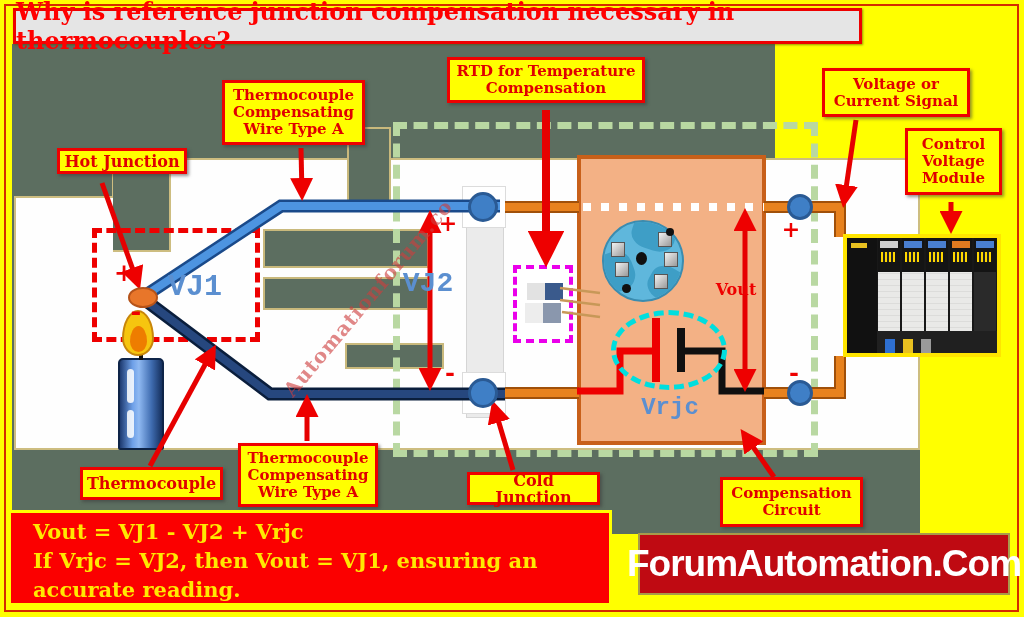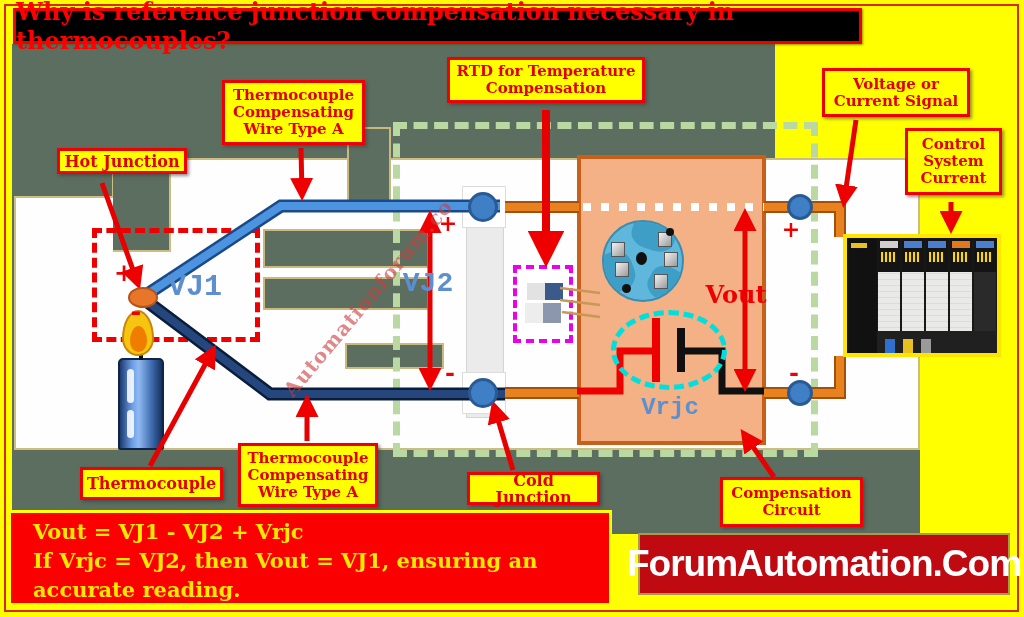--- a/index.html
+++ b/index.html
@@ -47,21 +47,21 @@
   .dot{position:absolute;background:#101010;border-radius:50%;z-index:7;}
   
   #vrjc-ellipse{left:611px;top:310px;width:116px;height:80px;border:5px dashed #00dede;border-radius:50%;z-index:8;}
   
   .lbl{background:#ffff00;border:3px solid #ee0000;color:#e00000;font-weight:bold;font-size:15px;line-height:17px;
        display:flex;align-items:center;justify-content:center;text-align:center;padding:2px 4px;
        box-shadow:2px 2px 3px rgba(60,60,60,.55);z-index:10;}
   
   .vtxt{font-weight:bold;color:#5b8fd0;z-index:9;text-align:center;font-family:Liberation Mono, monospace;}
   .rtxt{font-weight:bold;color:#ee0000;z-index:9;text-align:center;}
-  #title-box{left:13px;top:8px;width:849px;height:36px;background:#000000;border:3px solid #ee0000;
+  #title-box{left:13px;top:8px;width:849px;height:36px;background:#e5e5e5;border:3px solid #ee0000;
     color:#ff0000;font-weight:bold;font-size:24px;display:flex;align-items:center;justify-content:center;
     box-shadow:1px 1px 2px rgba(80,80,0,.6);z-index:11;}
   #formula-box{left:8px;top:510px;width:604px;height:96px;background:#fb0000;border:3px solid #ffff00;
     color:#ffe900;font-weight:bold;font-size:21px;line-height:29px;padding:4px 10px 4px 22px;z-index:11;}
   #logo-box{left:638px;top:533px;width:372px;height:62px;background:#bf0a12;border:2px solid #a89a4a;
     color:#ffffff;font-family:"Liberation Sans",sans-serif;font-weight:bold;font-size:37px;letter-spacing:-1px;
     display:flex;align-items:center;justify-content:center;z-index:11;}
   #watermark{left:248px;top:226px;width:240px;height:144px;display:flex;align-items:center;justify-content:center;z-index:12;pointer-events:none;}
   #watermark span{transform:rotate(-50deg);color:rgba(205,62,62,.62);font-weight:bold;font-size:20px;letter-spacing:1px;white-space:nowrap;}
   
@@ -234,35 +234,35 @@
       <div class="cables">
         <div style="background:#2e6fd0;"></div>
           <div style="background:#e8c020;"></div>
           <div style="background:#9a9a9a;"></div>
       </div>
     </div>
   </div>
 
   <div class="abs vtxt" style="left:150px;top:270px;width:90px;font-size:30px;">VJ1</div>
   <div class="abs vtxt" style="left:383px;top:268px;width:90px;font-size:28px;">VJ2</div>
-  <div class="abs rtxt" style="left:700px;top:280px;width:72px;font-size:24px;">Vout</div>
+  <div class="abs rtxt" style="left:700px;top:280px;width:72px;font-size:16px;">Vout</div>
   <div class="abs vtxt" style="left:630px;top:394px;width:80px;font-size:24px;">Vrjc</div>
 
   <div class="abs rtxt" style="left:112px;top:258px;width:24px;font-size:24px;">+</div>
   <div class="abs rtxt" style="left:124px;top:296px;width:24px;font-size:26px;">-</div>
   <div class="abs rtxt" style="left:436px;top:210px;width:24px;font-size:22px;">+</div>
   <div class="abs rtxt" style="left:438px;top:358px;width:24px;font-size:24px;">-</div>
   <div class="abs rtxt" style="left:779px;top:216px;width:24px;font-size:22px;">+</div>
   <div class="abs rtxt" style="left:782px;top:358px;width:24px;font-size:24px;">-</div>
 
   <div class="abs lbl" style="left:57px;top:148px;width:130px;height:26px;font-size:16px;">Hot Junction</div>
   <div class="abs lbl" style="left:222px;top:80px;width:143px;height:65px;">Thermocouple Compensating Wire Type A</div>
   <div class="abs lbl" style="left:822px;top:68px;width:148px;height:49px;">Voltage or Current Signal</div>
   <div class="abs lbl" style="left:447px;top:57px;width:198px;height:46px;">RTD for Temperature Compensation</div>
-  <div class="abs lbl" style="left:905px;top:128px;width:97px;height:67px;">Control System Current</div>
+  <div class="abs lbl" style="left:905px;top:128px;width:97px;height:67px;">Control Voltage Module</div>
   <div class="abs lbl" style="left:80px;top:467px;width:143px;height:33px;font-size:16px;">Thermocouple</div>
   <div class="abs lbl" style="left:238px;top:443px;width:140px;height:64px;">Thermocouple Compensating Wire Type A</div>
   <div class="abs lbl" style="left:467px;top:472px;width:133px;height:33px;font-size:16px;">Cold Junction</div>
   <div class="abs lbl" style="left:720px;top:477px;width:143px;height:50px;">Compensation Circuit</div>
 
   <div class="abs" id="title-box">Why is reference junction compensation necessary in thermocouples?</div>
   <div class="abs" id="formula-box">
     <div>Vout = VJ1 - VJ2 + Vrjc</div>
     <div>If Vrjc = VJ2, then Vout = VJ1, ensuring an</div>
     <div>accurate reading.</div>

